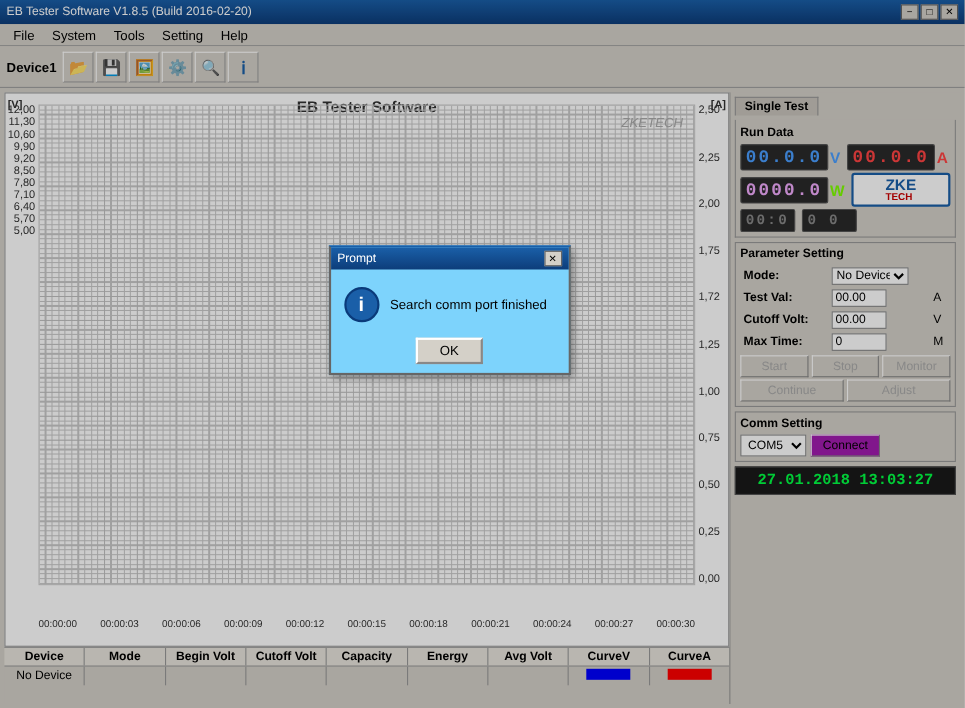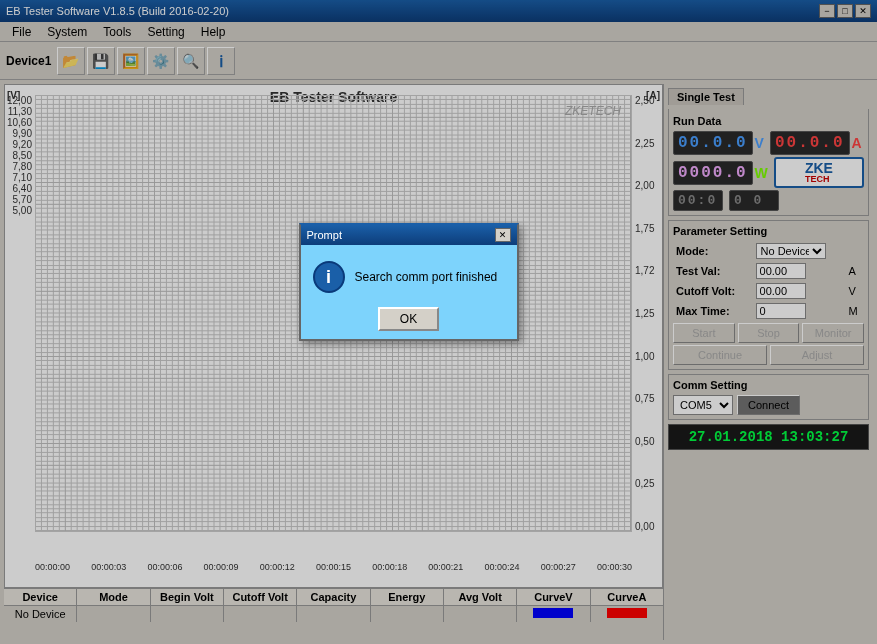--- a/index.html
+++ b/index.html
@@ -84,21 +84,21 @@
     .param-unit { font-size: 11px; margin-left: 2px; }
 
     
     .btn-row { display: flex; gap: 3px; margin-top: 2px; }
     .ctrl-btn { flex: 1; padding: 3px 2px; font-size: 11px; background: #d4d0c8; border: 1px solid #888; border-top-color: #fff; border-left-color: #fff; cursor: pointer; text-align: center; }
     .ctrl-btn:disabled, .ctrl-btn.disabled { color: #aaa; }
 
     
     .comm-row { display: flex; gap: 4px; align-items: center; margin-top: 4px; }
     .comm-select { border: 1px solid #888; background: white; font-size: 11px; width: 60px; padding: 2px; }
-    .comm-btn { padding: 3px 10px; font-size: 11px; background: #737373; border: 1px solid #888; border-top-color: #fff; border-left-color: #fff; cursor: pointer; }
+    .comm-btn { padding: 3px 10px; font-size: 11px; background: #a21caf; border: 1px solid #888; border-top-color: #fff; border-left-color: #fff; cursor: pointer; }
 
     
     .datetime-box { background: #1a1a1a; color: #00ff44; font-family: 'Courier New', monospace; font-size: 14px; font-weight: bold; padding: 4px 8px; text-align: center; border: 1px solid #555; }
 
     
     .modal-overlay { position: fixed; top: 0; left: 0; width: 100%; height: 100%; background: rgba(0,0,0,0.2); z-index: 100; display: flex; align-items: center; justify-content: center; }
     .modal-box { background: #7dd3fc; border: 2px solid #666; border-top-color: #1a5fa8; width: 220px; box-shadow: 3px 3px 8px rgba(0,0,0,0.4); }
     .modal-titlebar { background: linear-gradient(to bottom, #1a5fa8, #0d3d7a); color: white; padding: 3px 6px; display: flex; justify-content: space-between; align-items: center; font-size: 11px; }
     .modal-close-btn { width: 16px; height: 14px; background: #d4d0c8; border: 1px solid #666; font-size: 9px; color: #000; display: flex; align-items: center; justify-content: center; cursor: pointer; }
     .modal-body { padding: 16px 12px 8px; display: flex; align-items: center; gap: 10px; }

